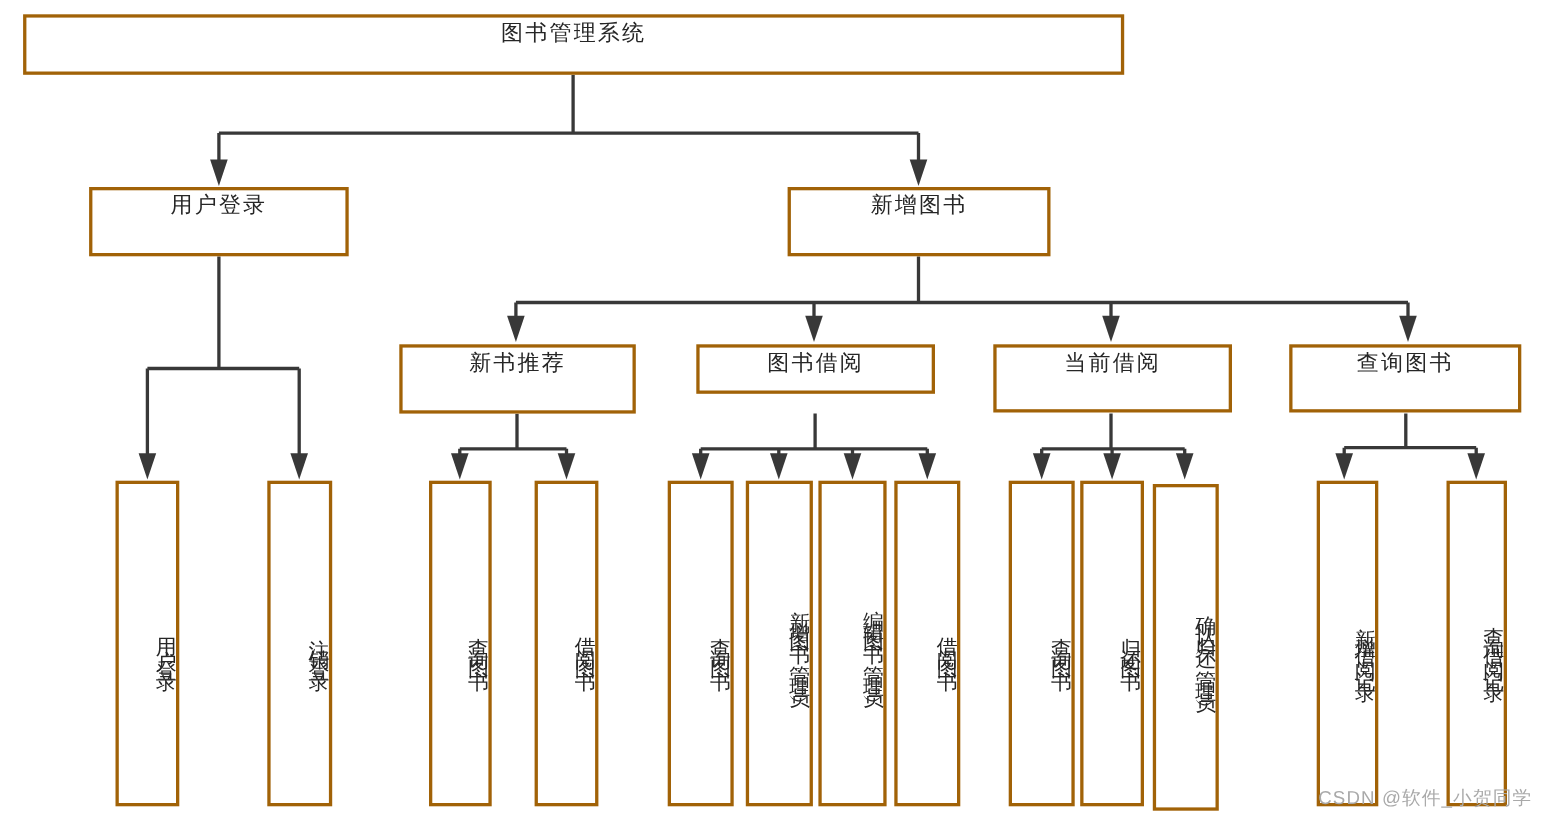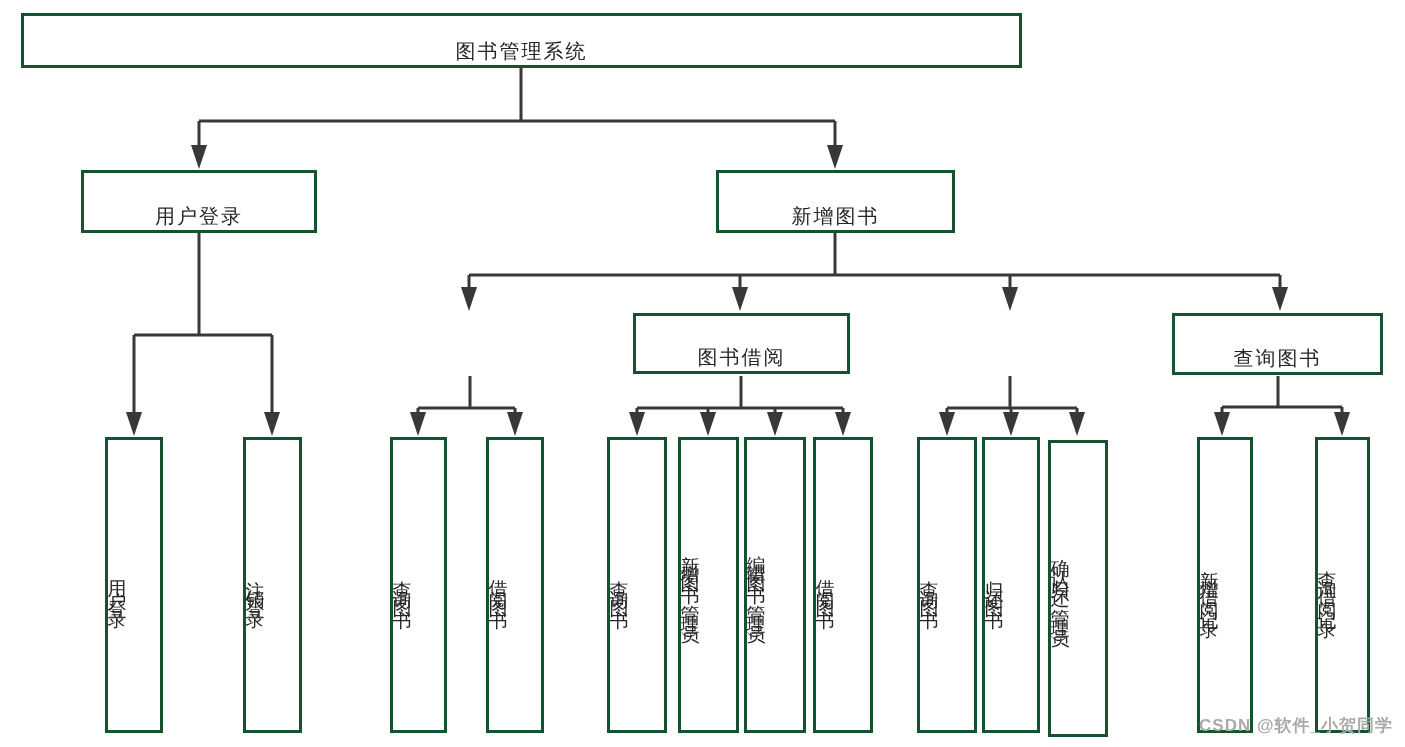--- a/index.html
+++ b/index.html
@@ -25,23 +25,23 @@
   }
   .connector-layer polygon {
     fill: #383838;
     stroke: none;
   }
   .box {
     position: absolute;
     z-index: 2;
     box-sizing: border-box;
     background: #ffffff;
-    border: 3px solid #14532d;
+    border: 3px solid #a16207;
     display: flex;
-    align-items: flex-end;
+    align-items: flex-start;
     justify-content: center;
   }
   .hbox {
     font-size: 20px;
     letter-spacing: 2px;
     white-space: nowrap;
   }
   .vbox {
     writing-mode: vertical-rl;
     font-size: 19px;
@@ -50,21 +50,20 @@
   }
   .watermark {
     position: absolute;
     z-index: 3;
     right: 12px;
     top: 714px;
     font-size: 17px;
     color: #a9a9a9;
     letter-spacing: 1px;
     white-space: nowrap;
-    font-weight: bold;
   }
 </style>
 </head>
 <body>
 
 <div class="canvas">
 
   <svg class="connector-layer" viewBox="0 0 1405 747" xmlns="http://www.w3.org/2000/svg">
     <g>
       <path d="M521,68 V121 M199,121 H835 M199,121 V146 M835,121 V146"></path>
@@ -112,22 +111,28 @@
     <span>图书管理系统</span>
   </div>
 
   <div class="box hbox" style="left:81px;top:170px;width:236px;height:63px">
     <span>用户登录</span>
   </div>
   <div class="box hbox" style="left:716px;top:170px;width:239px;height:63px">
     <span>新增图书</span>
   </div>
 
-  <div class="box hbox" style="left:633px;top:313px;width:217px;height:61px">
+  <div class="box hbox" style="left:363px;top:313px;width:215px;height:63px">
+    <span>新书推荐</span>
+  </div>
+  <div class="box hbox" style="left:633px;top:313px;width:217px;height:45px">
     <span>图书借阅</span>
+  </div>
+  <div class="box hbox" style="left:903px;top:313px;width:217px;height:62px">
+    <span>当前借阅</span>
   </div>
   <div class="box hbox" style="left:1172px;top:313px;width:211px;height:62px">
     <span>查询图书</span>
   </div>
 
   <div class="box vbox" style="left:105px;top:437px;width:58px;height:296px">
     <span>用户登录</span>
   </div>
   <div class="box vbox" style="left:243px;top:437px;width:59px;height:296px">
     <span>注销登录</span>

